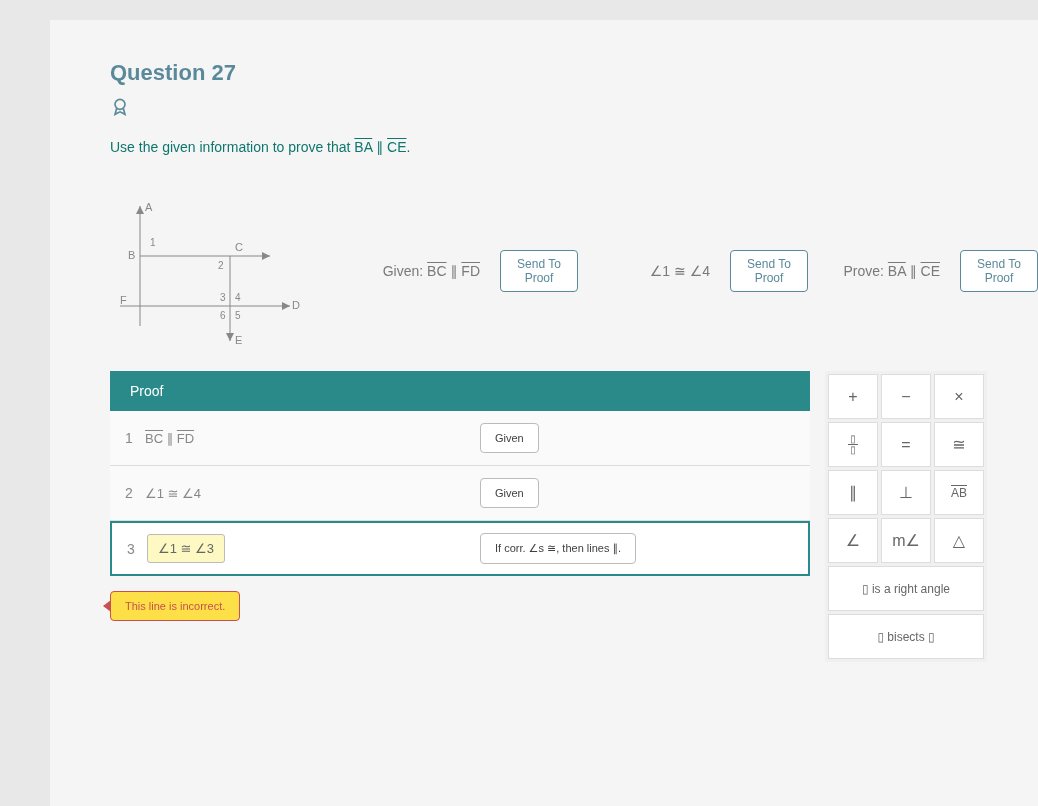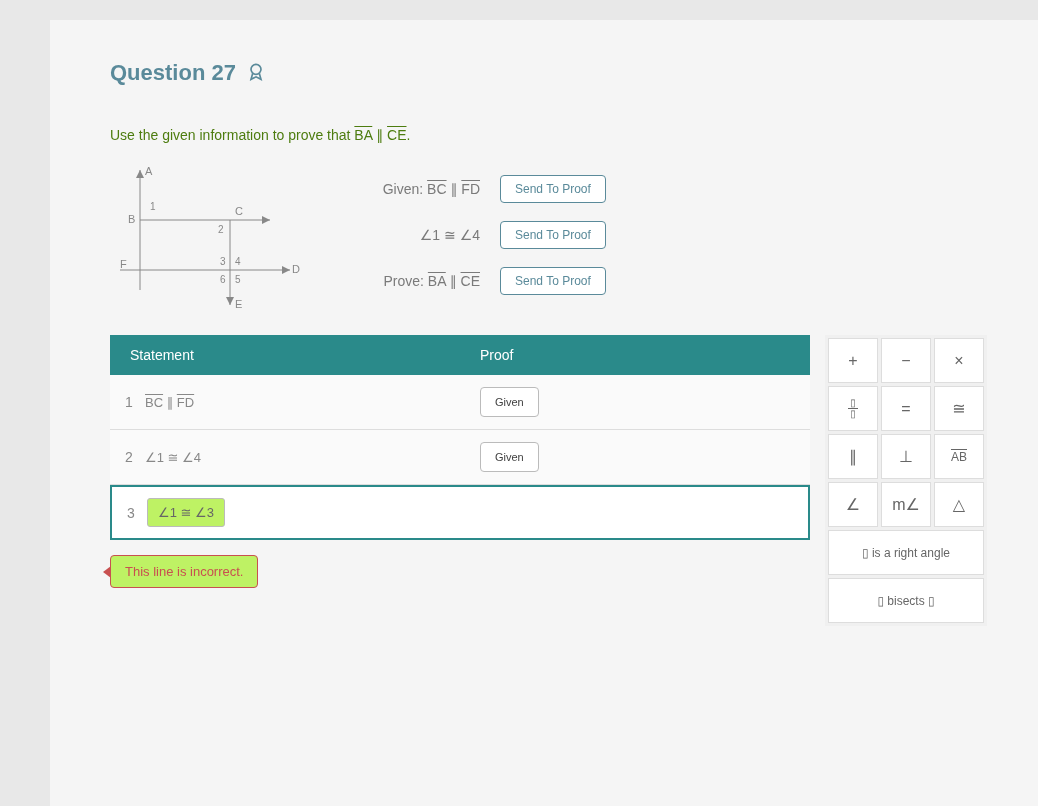--- a/index.html
+++ b/index.html
@@ -13,56 +13,57 @@
     }
     .page {
       background: #f5f5f5;
       margin: 20px 0 0 50px;
       padding: 40px 0 0 60px;
       height: 100%;
       position: relative;
     }
     .question-header {
       display: flex;
-      align-items: flex-end;
+      align-items: flex-start;
       gap: 10px;
-      margin-bottom: 37px;
+      margin-bottom: 14px;
+      flex-direction: column;
     }
     .question-title {
       color: #5a8a9a;
       font-size: 22px;
       font-weight: bold;
     }
     .badge-icon {
       color: #5a8a9a;
       font-size: 18px;
     }
     .instructions {
-      color: #4d7c0f;
+      color: #0f766e;
       font-size: 14px;
       line-height: 1.8;
-      margin-bottom: 12px;
+      margin-bottom: 36px;
     }
     .instructions p { margin-bottom: 4px; }
     .overline { text-decoration: overline; }
     .content-row {
       display: flex;
       gap: 40px;
       align-items: center;
       margin-bottom: 25px;
     }
     .diagram {
       width: 200px;
       height: 150px;
       position: relative;
     }
     .given-section {
       display: flex;
-      flex-direction: column;
-      gap: 18px;
+      flex-direction: row;
+      gap: 2px;
       align-items: center;
     }
     .given-row {
       display: flex;
       align-items: center;
       gap: 20px;
     }
     .given-label {
       color: #7a7a7a;
       font-size: 14px;
@@ -110,21 +111,21 @@
       border: 1px solid #bbb;
       background: #fff;
       padding: 8px 14px;
       border-radius: 4px;
       color: #404040;
       font-size: 11px;
     }
     .statement-box {
       display: inline-block;
       border: 1px solid #bbb;
-      background: #bef264;
+      background: #fef9c3;
       padding: 6px 10px;
       border-radius: 3px;
       color: #666;
       font-size: 13px;
     }
     .row-active {
       border: 2px solid #2a8a8a;
       background: #fff;
     }
     .validate-row {
@@ -140,23 +141,23 @@
       padding: 10px 20px;
       border-radius: 5px;
       font-size: 14px;
       cursor: pointer;
     }
     .error-msg {
       border: 1px solid #c85050;
       color: #c85050;
       padding: 8px 14px;
       border-radius: 4px;
-      font-size: 13px;
+      font-size: 11px;
       position: relative;
-      background: #bef264;
+      background: #fde047;
     }
     .error-msg::before {
       content: "";
       position: absolute;
       left: -8px;
       top: 50%;
       transform: translateY(-50%);
       border-top: 6px solid transparent;
       border-bottom: 6px solid transparent;
       border-right: 8px solid #c85050;
@@ -245,21 +246,20 @@
       <div class="given-row">
         <span class="given-label">Prove: <span class="overline">BA</span> ∥ <span class="overline">CE</span></span>
         <button class="send-btn">Send To Proof</button>
       </div>
     </div>
   </div>
 
   <div class="main-area">
     <div class="proof-table">
       <div class="table-header">
-        <div class="th-statement">Statement</div>
         <div class="th-reason">Proof</div>
       </div>
 
       <div class="table-row">
         <div class="row-num">1</div>
         <div class="row-statement"><span class="overline">BC</span> ∥ <span class="overline">FD</span></div>
         <div class="row-reason">
           <span class="reason-box">Given</span>
         </div>
       </div>
@@ -269,20 +269,23 @@
         <div class="row-statement">∠1 ≅ ∠4</div>
         <div class="row-reason">
           <span class="reason-box">Given</span>
         </div>
       </div>
 
       <div class="table-row row-active">
         <div class="row-num">3</div>
         <div class="row-statement">
           <span class="statement-box">∠1 ≅ ∠3</span>
+        </div>
+        <div class="row-reason">
+          <span class="reason-box">If corr. ∠s ≅, then lines ∥.</span>
         </div>
       </div>
 
       <div class="validate-row">
         <span class="error-msg">This line is incorrect.</span>
       </div>
     </div>
 
     <div class="symbol-palette">
       <button class="sym-btn">+</button>

